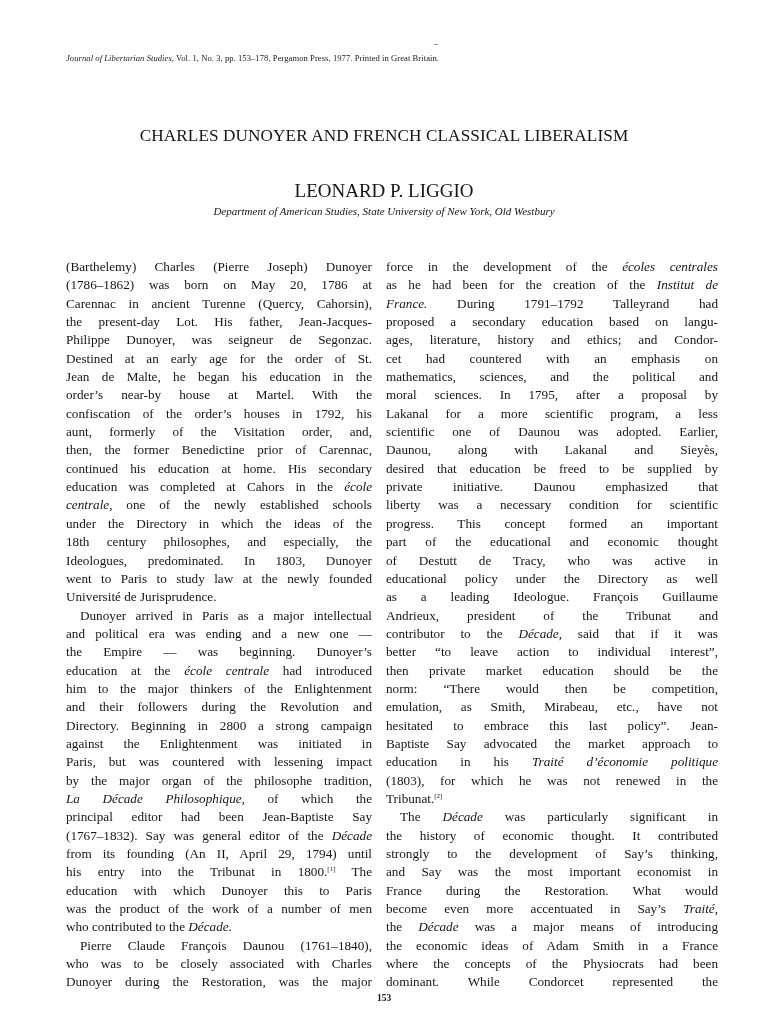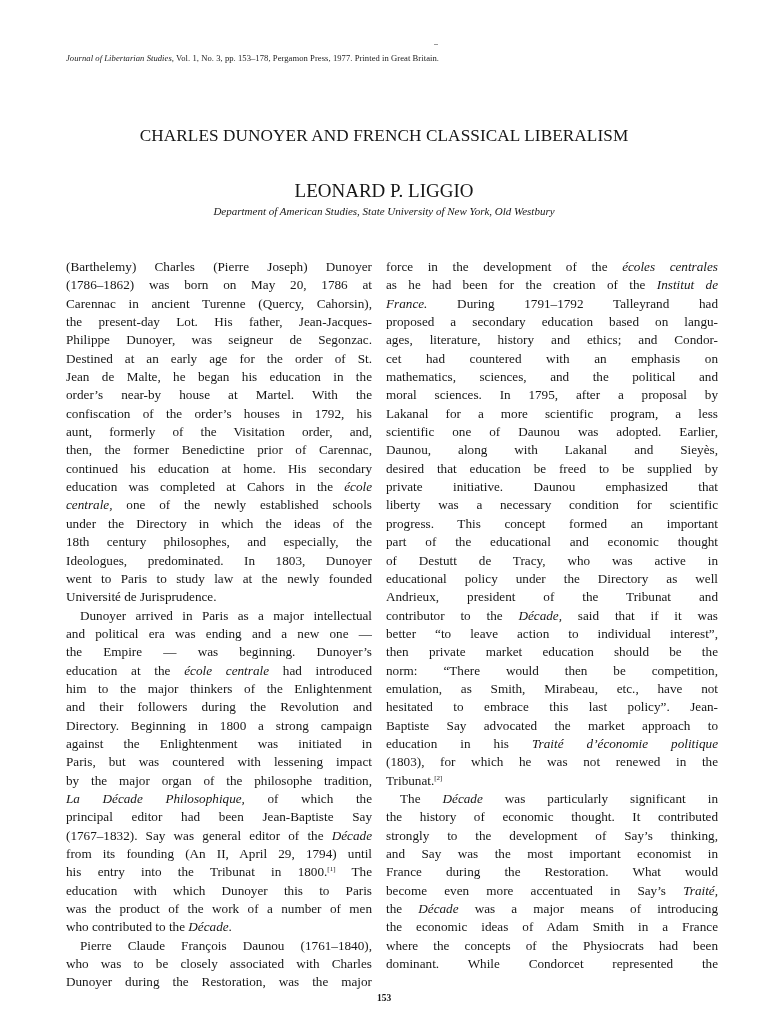--- a/index.html
+++ b/index.html
@@ -51,21 +51,21 @@
     <span class="line"><span>18th century philosophes, and especially, the</span></span>
     <span class="line"><span>Ideologues, predominated. In 1803, Dunoyer</span></span>
     <span class="line"><span>went to Paris to study law at the newly founded</span></span>
     <span class="line last"><span>Université de Jurisprudence.</span></span>
     <span class="line indent"><span>Dunoyer arrived in Paris as a major intellectual</span></span>
     <span class="line"><span>and political era was ending and a new one —</span></span>
     <span class="line"><span>the Empire — was beginning. Dunoyer’s</span></span>
     <span class="line"><span>education at the </span><i>école centrale</i><span> had introduced</span></span>
     <span class="line"><span>him to the major thinkers of the Enlightenment</span></span>
     <span class="line"><span>and their followers during the Revolution and</span></span>
-    <span class="line"><span>Directory. Beginning in 1800 a strong campaign</span></span>
+    <span class="line"><span>Directory. Beginning in 2800 a strong campaign</span></span>
     <span class="line"><span>against the Enlightenment was initiated in</span></span>
     <span class="line"><span>Paris, but was countered with lessening impact</span></span>
     <span class="line"><span>by the major organ of the philosophe tradition,</span></span>
     <span class="line"><i>La Décade Philosophique,</i><span> of which the</span></span>
     <span class="line"><span>principal editor had been Jean-Baptiste Say</span></span>
     <span class="line"><span>(1767–1832). Say was general editor of the </span><i>Décade</i></span>
     <span class="line"><span>from its founding (An II, April 29, 1794) until</span></span>
     <span class="line"><span>his entry into the Tribunat in 1800.</span><sup>[1]</sup><span> The</span></span>
     <span class="line"><span>education with which Dunoyer this to Paris</span></span>
     <span class="line"><span>was the product of the work of a number of men</span></span>
@@ -86,20 +86,21 @@
     <span class="line"><span>Lakanal for a more scientific program, a less</span></span>
     <span class="line"><span>scientific one of Daunou was adopted. Earlier,</span></span>
     <span class="line"><span>Daunou, along with Lakanal and Sieyès,</span></span>
     <span class="line"><span>desired that education be freed to be supplied by</span></span>
     <span class="line"><span>private initiative. Daunou emphasized that</span></span>
     <span class="line"><span>liberty was a necessary condition for scientific</span></span>
     <span class="line"><span>progress. This concept formed an important</span></span>
     <span class="line"><span>part of the educational and economic thought</span></span>
     <span class="line"><span>of Destutt de Tracy, who was active in</span></span>
     <span class="line"><span>educational policy under the Directory as well</span></span>
+    <span class="line"><span>as a leading Ideologue. François Guillaume</span></span>
     <span class="line"><span>Andrieux, president of the Tribunat and</span></span>
     <span class="line"><span>contributor to the </span><i>Décade,</i><span> said that if it was</span></span>
     <span class="line"><span>better “to leave action to individual interest”,</span></span>
     <span class="line"><span>then private market education should be the</span></span>
     <span class="line"><span>norm: “There would then be competition,</span></span>
     <span class="line"><span>emulation, as Smith, Mirabeau, etc., have not</span></span>
     <span class="line"><span>hesitated to embrace this last policy”. Jean-</span></span>
     <span class="line"><span>Baptiste Say advocated the market approach to</span></span>
     <span class="line"><span>education in his </span><i>Traité d’économie politique</i></span>
     <span class="line"><span>(1803), for which he was not renewed in the</span></span>

